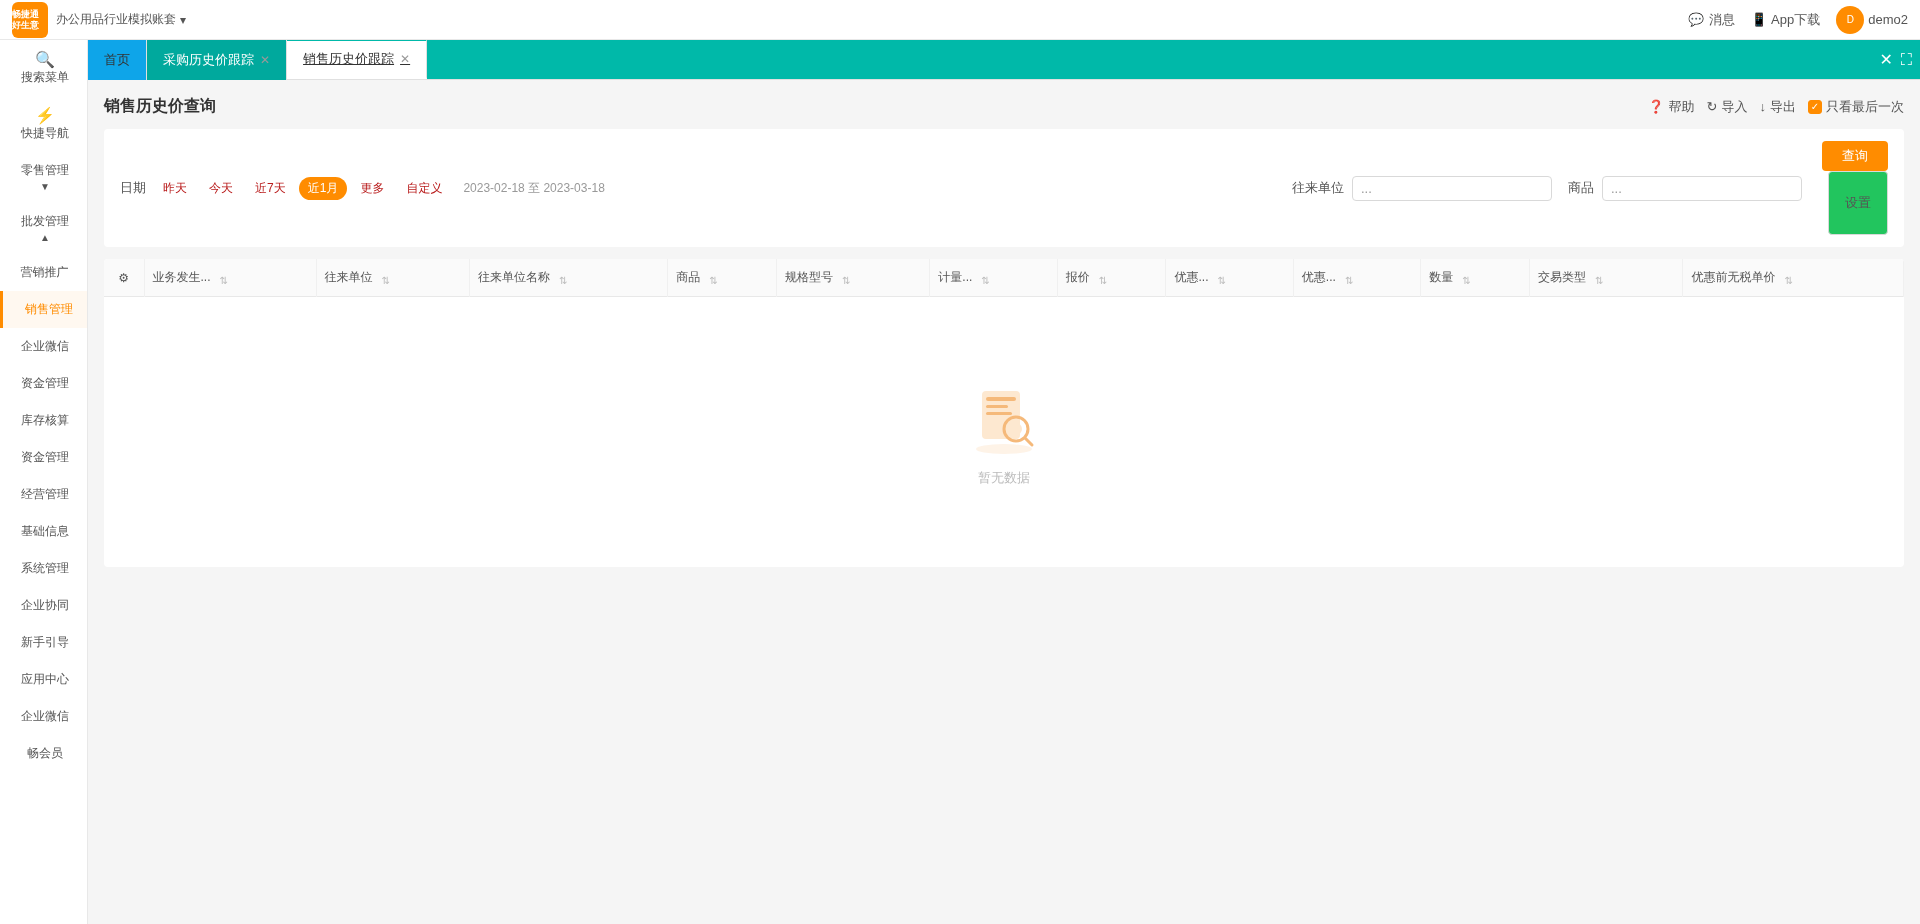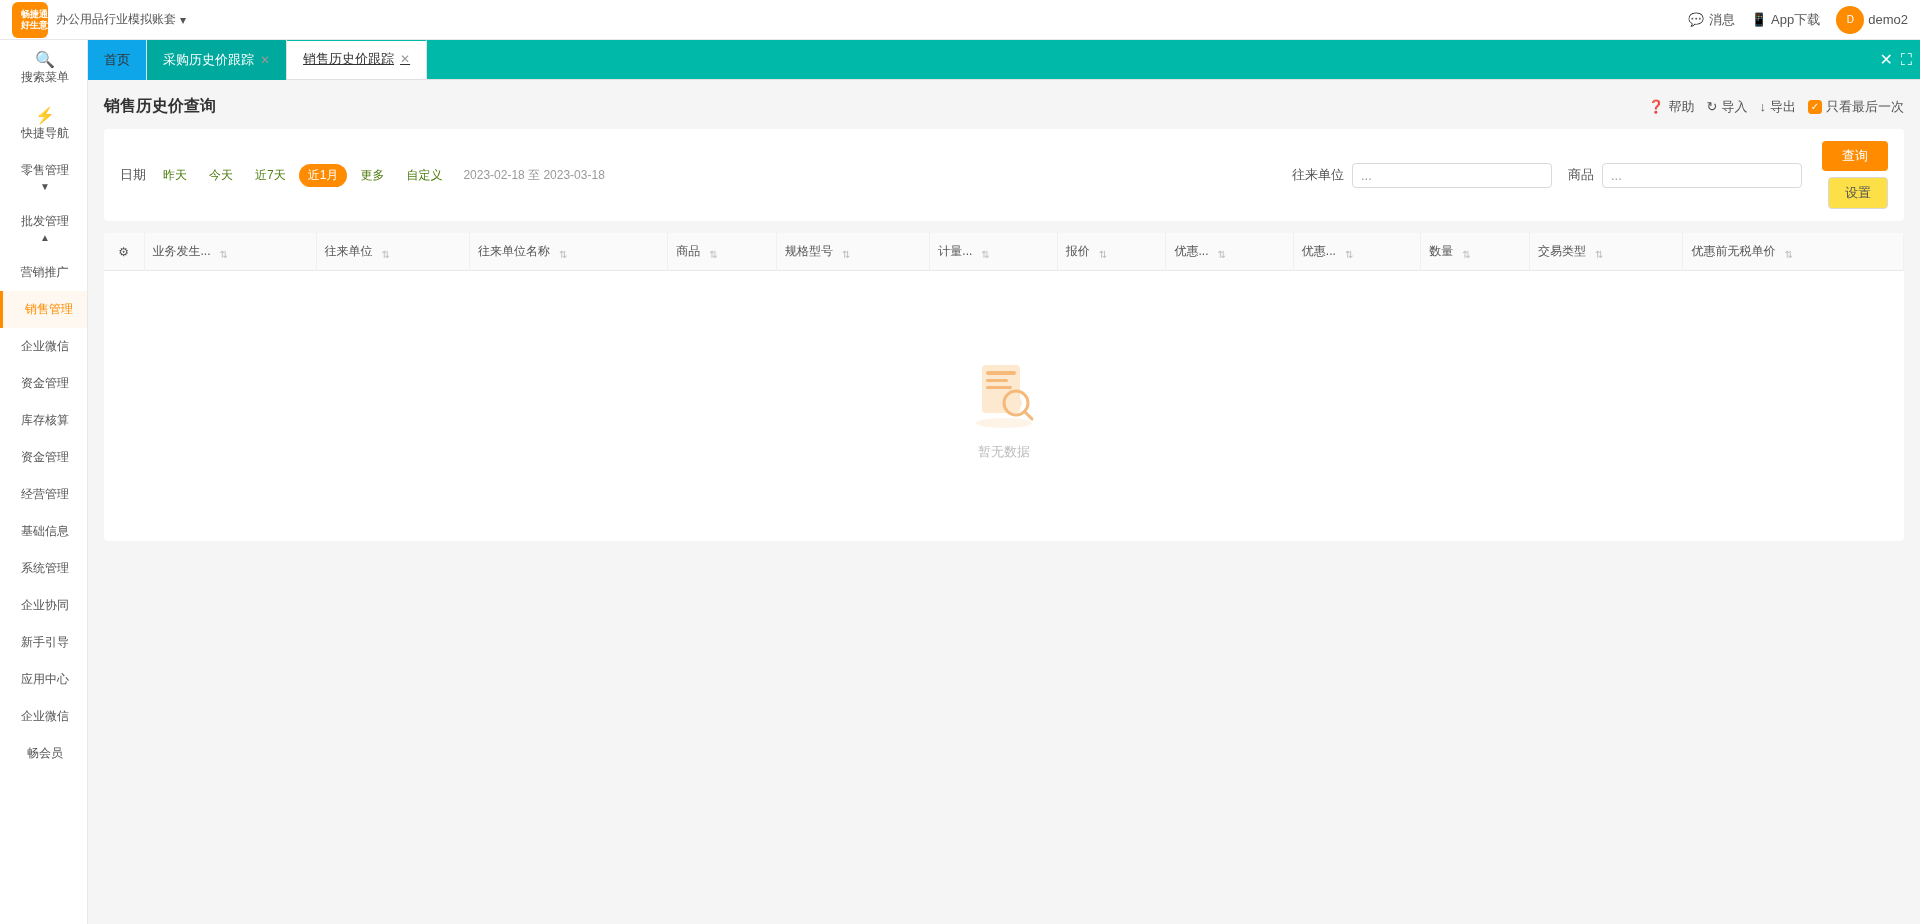--- a/index.html
+++ b/index.html
@@ -1,21 +1,21 @@
 <!DOCTYPE html>
 <html><head>
   <meta charset="utf-8">
   <style>
     * { margin: 0; padding: 0; box-sizing: border-box; }
     body { font-family: "Microsoft YaHei", "PingFang SC", sans-serif; font-size: 13px; background: #f5f5f5; display: flex; flex-direction: column; height: 924px; overflow: hidden; }
 
     
     .topbar { height: 40px; background: #fff; display: flex; align-items: center; padding: 0 12px; border-bottom: 1px solid #e8e8e8; justify-content: space-between; flex-shrink: 0; }
     .topbar-left { display: flex; align-items: center; gap: 8px; }
-    .logo { width: 36px; height: 36px; background: #ff8c00; border-radius: 6px; display: flex; align-items: center; justify-content: flex-end; color: #fff; font-size: 11px; font-weight: bold; flex-shrink: 0; }
+    .logo { width: 36px; height: 36px; background: #ff8c00; border-radius: 6px; display: flex; align-items: center; justify-content: flex-start; color: #fff; font-size: 11px; font-weight: bold; flex-shrink: 0; }
     .app-selector { display: flex; align-items: center; gap: 4px; font-size: 12px; color: #555; cursor: pointer; }
     .topbar-right { display: flex; align-items: center; gap: 16px; color: #555; font-size: 13px; }
     .topbar-right-item { display: flex; align-items: center; gap: 4px; cursor: pointer; }
     .avatar { width: 28px; height: 28px; border-radius: 50%; background: #ff8c00; display: flex; align-items: center; justify-content: center; color: #fff; font-size: 12px; }
 
     
     .main-layout { display: flex; flex: 1; overflow: hidden; }
 
     
     .sidebar { width: 88px; background: #fff; border-right: 1px solid #e8e8e8; display: flex; flex-direction: column; flex-shrink: 0; overflow-y: auto; }
@@ -44,26 +44,26 @@
     .page-action { display: flex; align-items: center; gap: 4px; cursor: pointer; }
     .checkbox-label { display: flex; align-items: center; gap: 4px; cursor: pointer; }
     .checkbox-box { width: 14px; height: 14px; background: #ff8c00; border: 1px solid #ff8c00; border-radius: 3px; display: flex; align-items: center; justify-content: center; }
     .checkbox-check { color: #fff; font-size: 10px; }
 
     
     .filter-bar { background: #fff; border-radius: 4px; padding: 12px 16px; margin-bottom: 12px; display: flex; align-items: center; gap: 12px; flex-wrap: wrap; }
     .filter-row { display: flex; align-items: center; gap: 8px; }
     .filter-label { color: #555; font-size: 13px; white-space: nowrap; }
     .date-btns { display: flex; gap: 4px; align-items: center; }
-    .date-btn { padding: 2px 8px; border-radius: 3px; cursor: pointer; font-size: 12px; color: #4d7c0f; border: 1px solid transparent; }
+    .date-btn { padding: 2px 8px; border-radius: 3px; cursor: pointer; font-size: 12px; color: #b91c1c; border: 1px solid transparent; }
     .date-btn.active { background: #ff8c00; color: #fff; border-radius: 12px; }
     .date-range { font-size: 12px; color: #999; margin-left: 4px; }
     .filter-input { border: 1px solid #d9d9d9; border-radius: 4px; padding: 4px 8px; font-size: 13px; width: 200px; color: #999; cursor: pointer; display: flex; align-items: center; justify-content: space-between; }
     .btn-query { background: #ff8c00; color: #fff; border: none; border-radius: 4px; padding: 6px 20px; cursor: pointer; font-size: 13px; }
-    .btn-settings { background: #fde047; color: #555; border: 1px solid #d9d9d9; border-radius: 4px; padding: 6px 16px; cursor: pointer; font-size: 13px; }
+    .btn-settings { background: #22c55e; color: #555; border: 1px solid #d9d9d9; border-radius: 4px; padding: 22px 16px; cursor: pointer; font-size: 13px; }
 
     
     .table-container { background: #fff; border-radius: 4px; overflow: auto; flex: 1; }
     table { width: 100%; border-collapse: collapse; font-size: 12px; }
     thead tr { background: #fafafa; border-bottom: 1px solid #e8e8e8; }
     thead th { padding: 10px 8px; text-align: left; color: #555; font-weight: normal; white-space: nowrap; border-right: 1px solid #f0f0f0; cursor: pointer; user-select: none; }
     .th-inner { display: flex; align-items: flex-end; gap: 9px; }
     .sort-icon { font-size: 10px; color: #bbb; }
 
     
@@ -242,21 +242,21 @@
             </div>
           </div>
           <div class="filter-group-row">
             <span class="filter-label">商品</span>
             <div class="filter-input">
               <span>...</span>
             </div>
           </div>
         </div>
 
-        <div style="display:flex; flex-direction:column; gap:6px; align-items:flex-end; margin-left:8px;">
+        <div style="display:flex; flex-direction:column; align-items:flex-end; margin-left:8px;">
           <button class="btn-query">查询</button>
           <button class="btn-settings">设置</button>
         </div>
       </div>
 
       <div class="table-container">
         <table>
           <thead>
             <tr>
               <th class="gear-cell">

